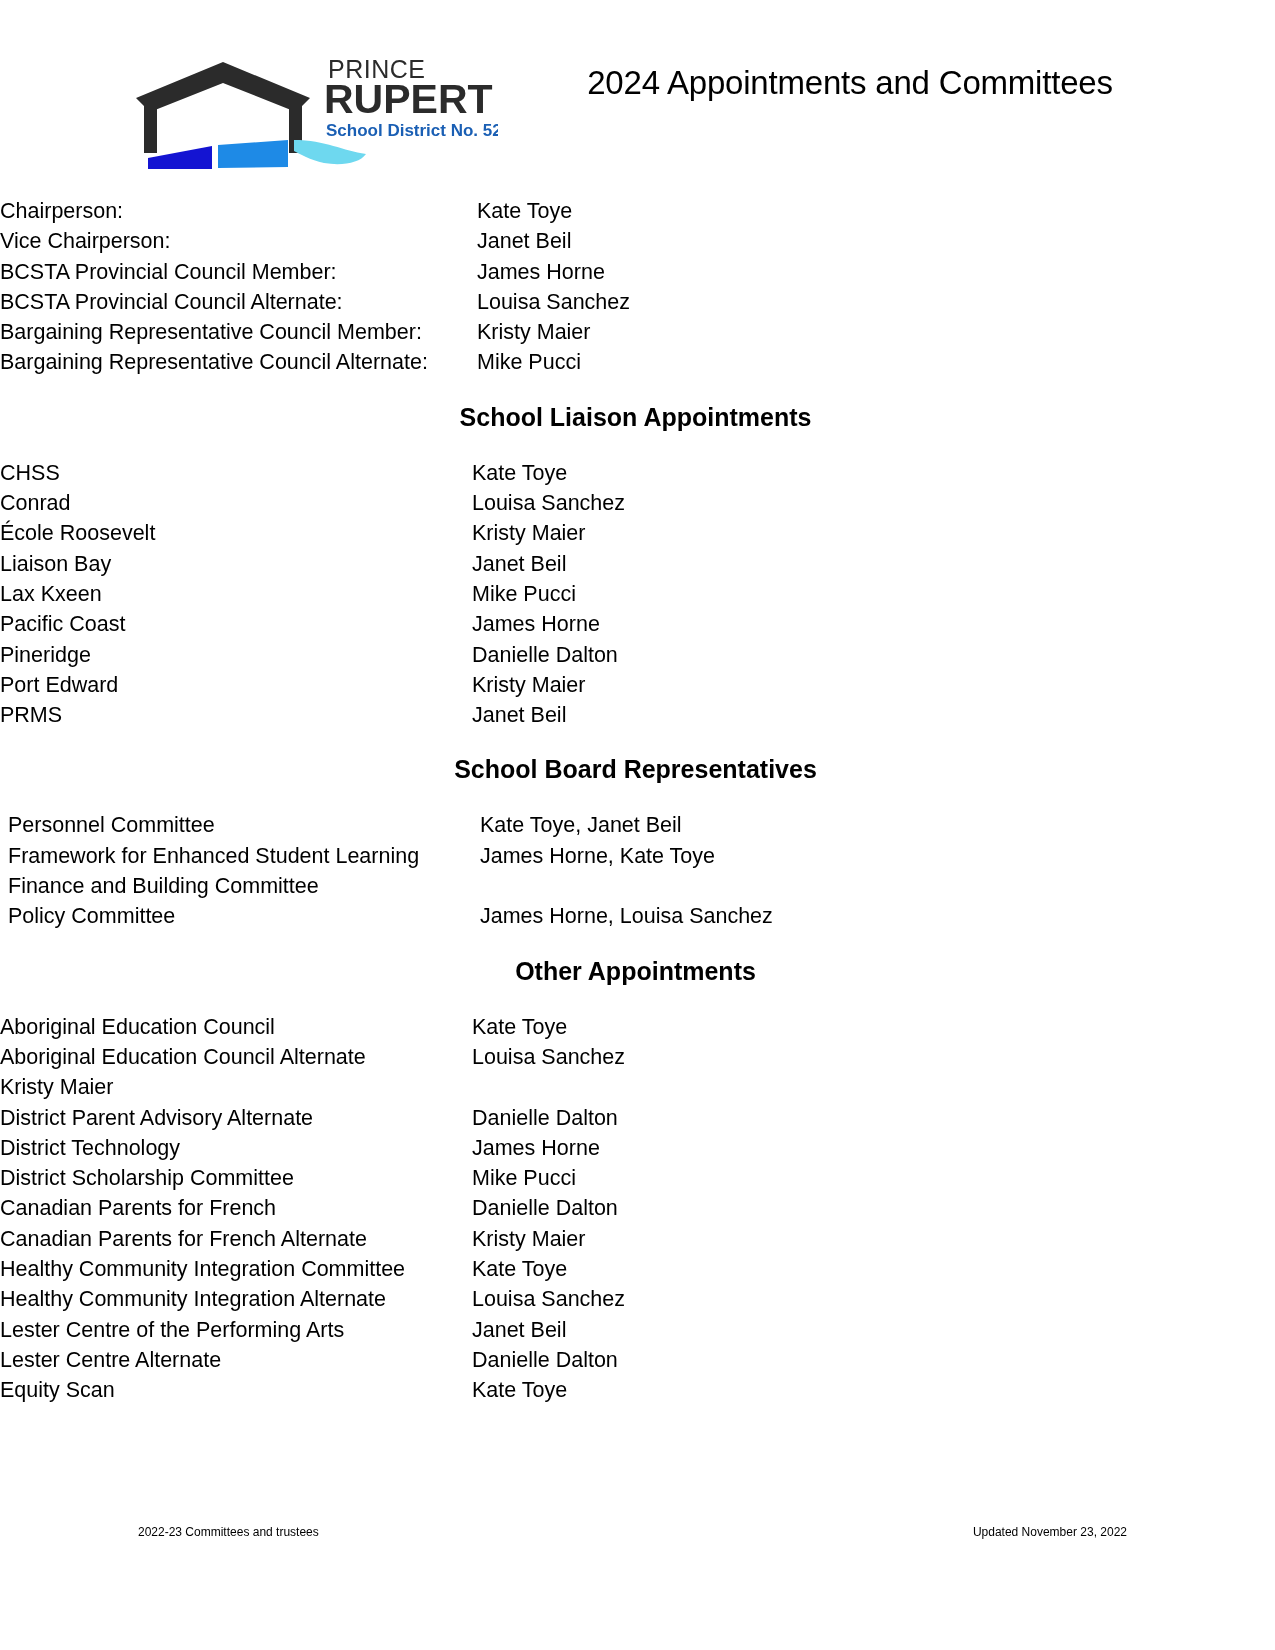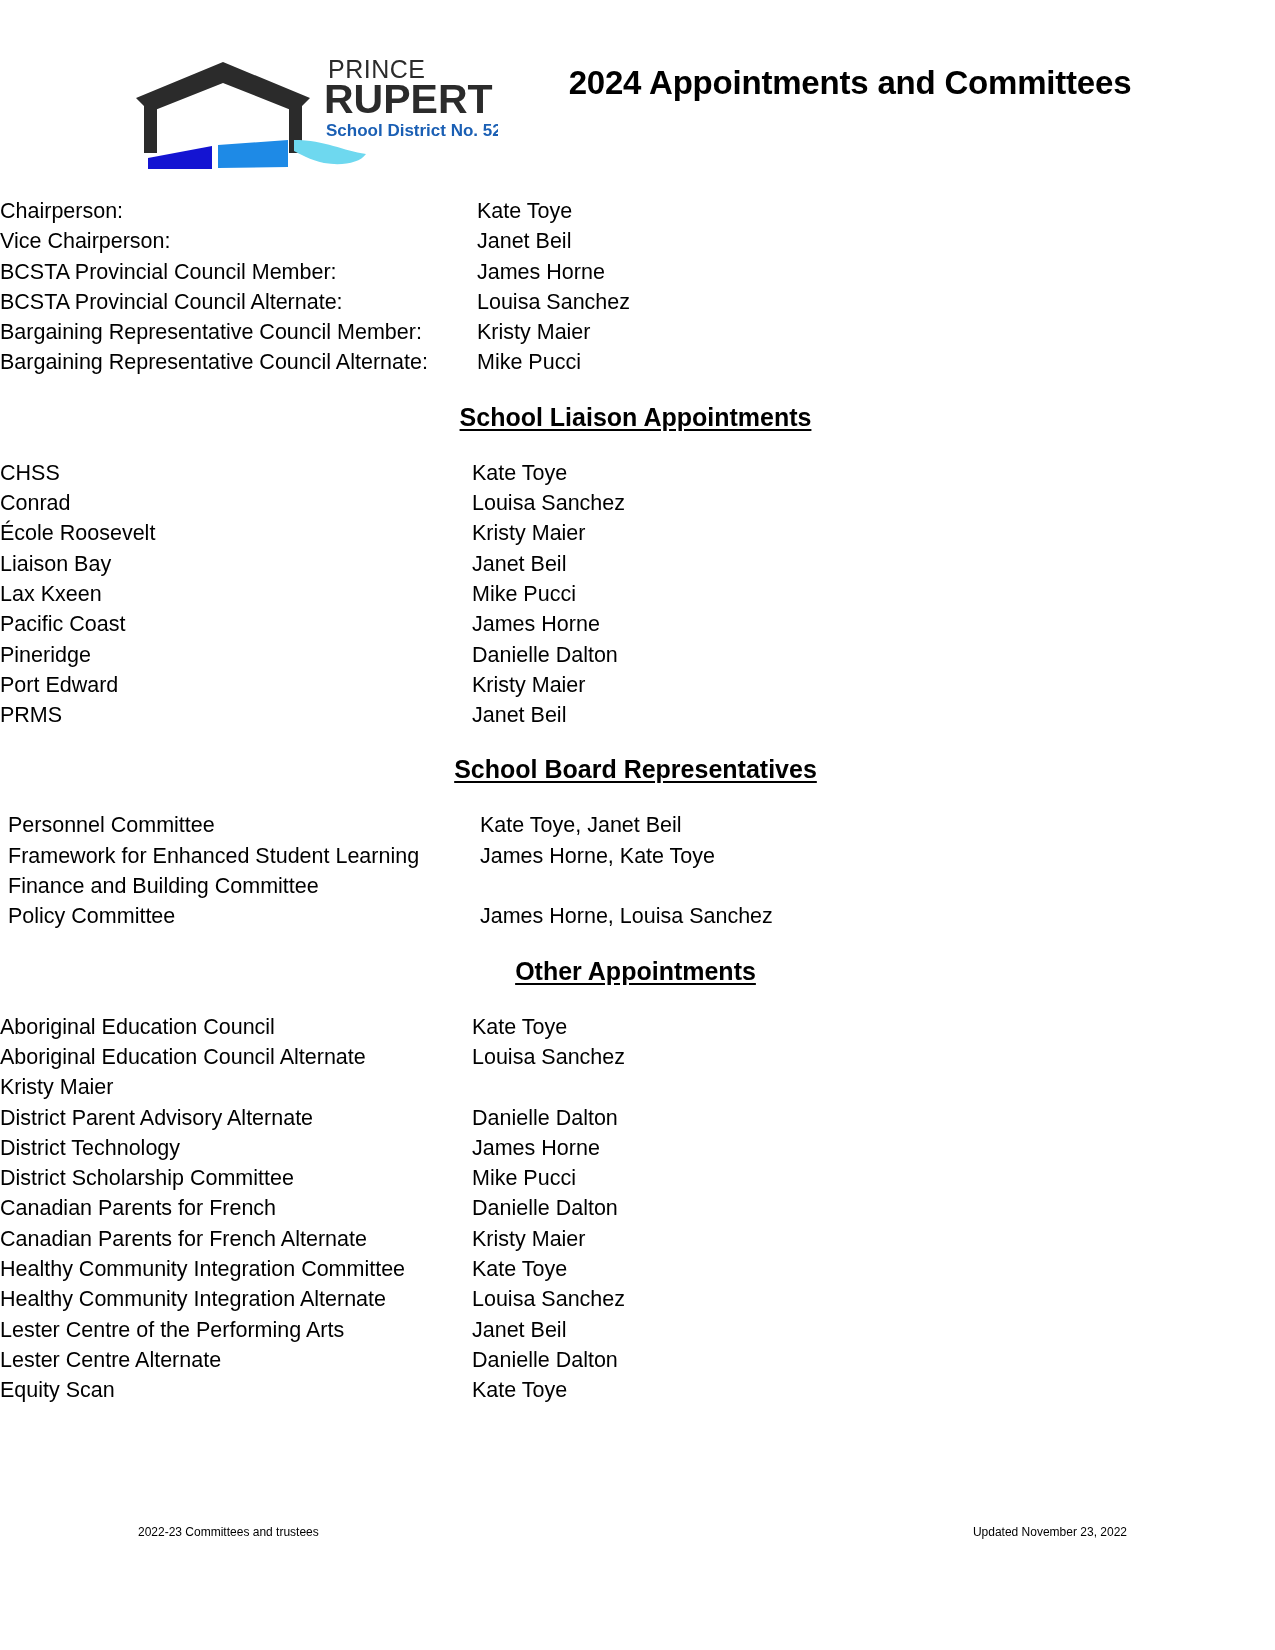--- a/index.html
+++ b/index.html
@@ -44,21 +44,21 @@
     display: block;
   }
 
   .doc-title {
     position: absolute;
     left: 560px;
     top: 22px;
     width: 580px;
     text-align: center;
     font-size: 33px;
-    font-weight: bold;
+    font-weight: normal;
     line-height: 1.25;
     letter-spacing: -0.2px;
   }
 
   
   .content {
     position: absolute;
     left: 0;
     top: 196px;
     width: 1275px;
@@ -90,21 +90,20 @@
   .block-other    .row .label { width: 472px; }
 
   .section-heading {
     text-align: center;
     font-size: 25px;
     font-weight: bold;
     line-height: 1.2;
     padding-right: 4px;
   }
   .section-heading span {
-    text-decoration: underline;
     text-underline-offset: 3px;
   }
 
   .gap-before-heading { height: 24px; }
   .gap-after-heading  { height: 26px; }
 
   
   .footer {
     position: absolute;
     left: 0;

